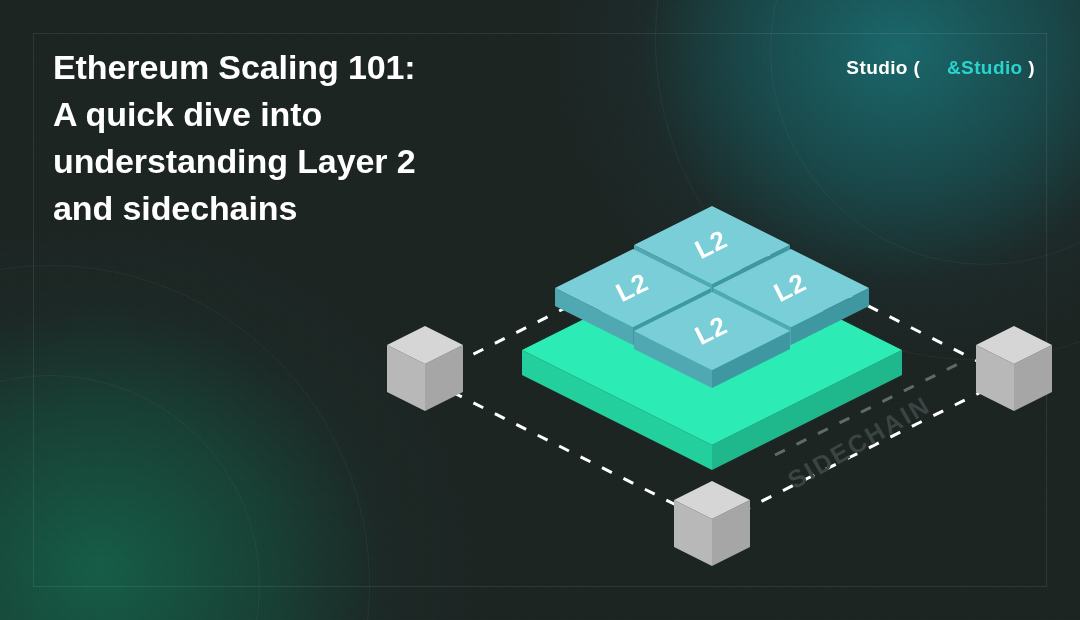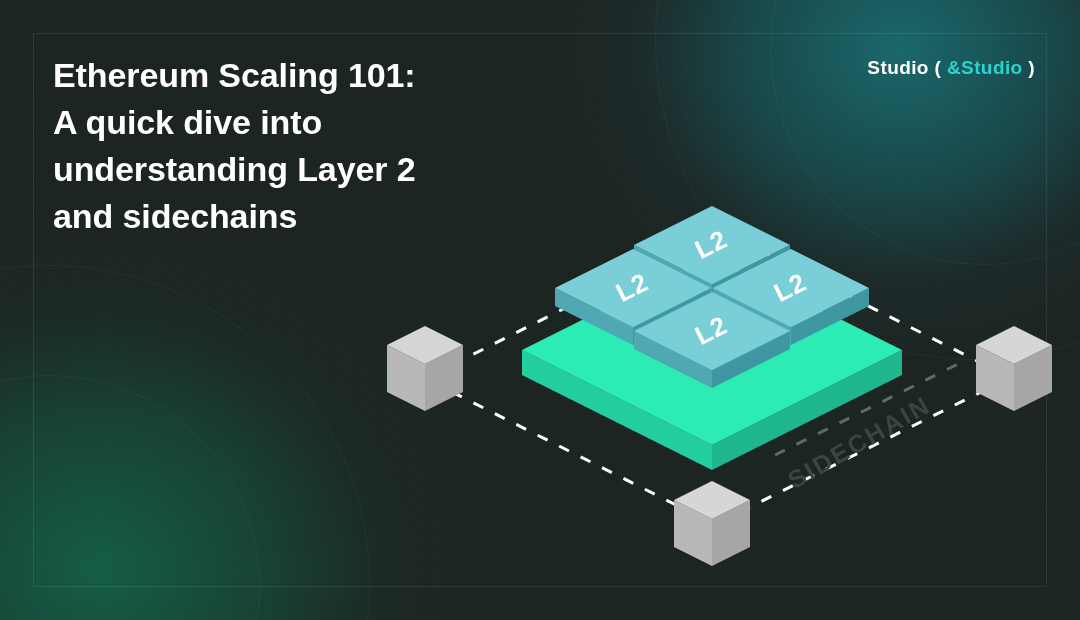--- a/index.html
+++ b/index.html
@@ -50,37 +50,37 @@
   }
   
   .frame {
     position:absolute; left:33px; top:33px;
     width:1014px; height:554px;
     border:1px solid rgba(255,255,255,.085);
     pointer-events:none;
   }
   
   .headline {
-    position:absolute; left:53px; top:52px;
+    position:absolute; left:53px; top:44px;
     width:560px;
     color:#fff;
     font-size:34px; font-weight:bold;
     line-height:1.38;
     letter-spacing:-.1px;
     white-space:pre-line;
   }
   
   .logo {
     position:absolute; right:45px; top:57px;
     font-size:19px; font-weight:bold; letter-spacing:.4px;
     color:#ffffff;
     white-space:nowrap;
   }
   .logo .paren { color:#ffffff; }
-  .logo .accent { color:#2ad3cc; }
+  .logo .accent { color:#2ad3cc;margin-left:21px; }
   
   .sidechain {
     position:absolute;
     left:790px; top:468px;
     transform-origin:left center;
     transform:rotate(-30deg);
     color:#3a4443;
     font-size:25px; font-weight:bold;
     letter-spacing:2.5px;
   }

